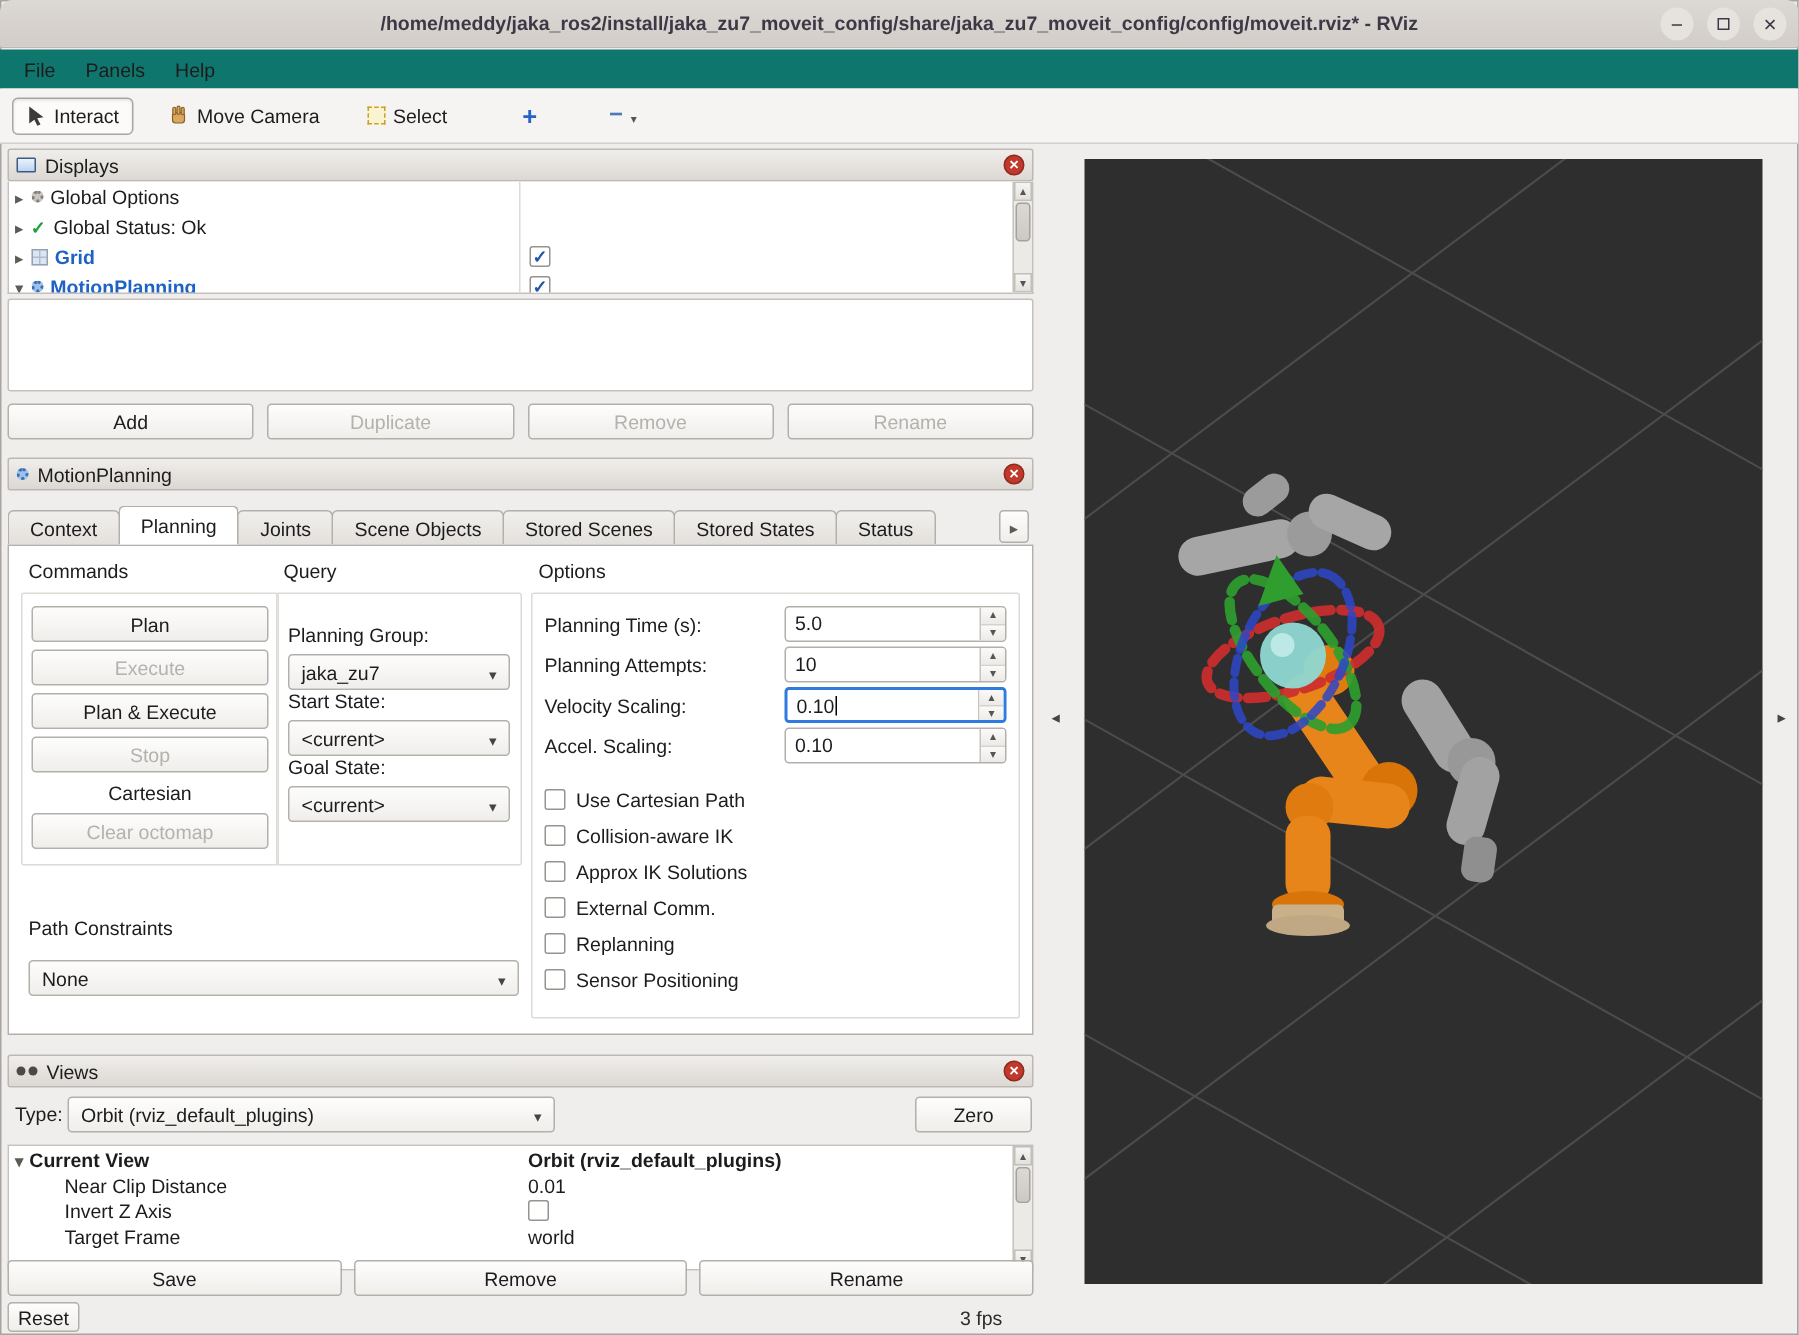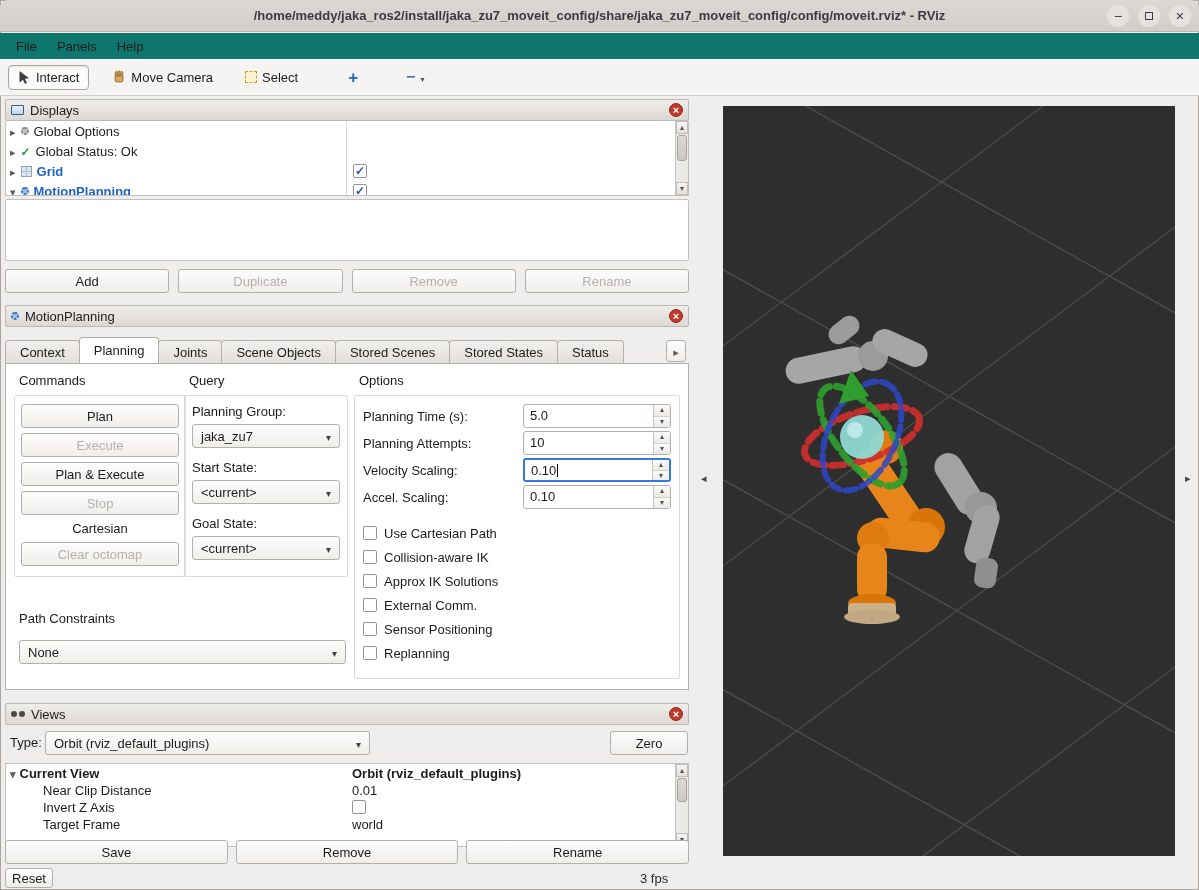--- a/index.html
+++ b/index.html
@@ -97,22 +97,22 @@
     border-radius:4px 4px 0 0; background:linear-gradient(#f1efec,#e3e0dc); margin-right:-1px; }
   .tab.active { height:26px; background:#fff; position:relative; z-index:2; }
   .tab-scroll { position:absolute; right:3px; bottom:1px; width:20px; height:22px; display:flex; align-items:center;
     justify-content:center; border:1px solid #b3afaa; border-radius:3px; background:linear-gradient(#fdfdfc,#f0eeeb); }
   #mp-content { position:absolute; left:5px; top:363px; width:684px; height:327px; background:#fff; border:1px solid #b3afaa; }
   .section-label { position:absolute; top:9px; }
   .gframe { position:absolute; border:1px solid #dedad5; border-radius:2px; }
   #cmd-frame { left:8px; top:31px; width:172px; height:182px; padding:8px 6px; display:flex; flex-direction:column; gap:5px; }
   #cmd-frame .btn { width:100%; }
   .executed-label { text-align:center; padding:1px 0; }
-  #query-frame { left:178px; top:31px; width:164px; height:182px; padding:8px 7px; }
-  #query-frame .combo { margin-top:5px; margin-bottom:12px; }
+  #query-frame { left:178px; top:31px; width:164px; height:182px; padding:20px 7px; }
+  #query-frame .combo { margin-top:5px; }
   #opt-frame { left:348px; top:31px; width:326px; height:284px; padding:8px; }
   .opt-row { display:flex; align-items:center; height:24px; margin-bottom:3px; }
   .opt-row .opt-label { flex:1; }
   .opt-checks { margin-top:12px; }
   .check-row { display:flex; align-items:center; gap:7px; height:24px; }
   #path-label { position:absolute; left:13px; top:247px; }
   #path-combo { position:absolute; left:13px; top:276px; width:327px; }
 
   
   #views-header { left:5px; top:703px; width:684px; }
@@ -345,25 +345,25 @@
         <div class="check-row">
             <span class="cb"></span>
             <span>Approx IK Solutions</span>
           </div>
         <div class="check-row">
             <span class="cb"></span>
             <span>External Comm.</span>
           </div>
         <div class="check-row">
             <span class="cb"></span>
+            <span>Replanning</span>
+          </div>
+        <div class="check-row">
+            <span class="cb"></span>
             <span>Sensor Positioning</span>
-          </div>
-        <div class="check-row">
-            <span class="cb"></span>
-            <span>Replanning</span>
           </div>
       </div>
     </div>
 
     <span id="path-label">Path Constraints</span>
     <div class="combo" id="path-combo">
       <span>None</span>
       <span class="combo-arrow"></span>
     </div>
   </div>

